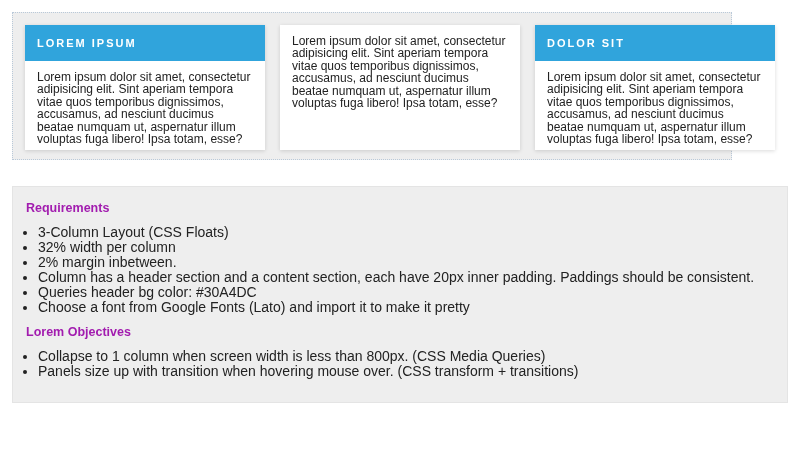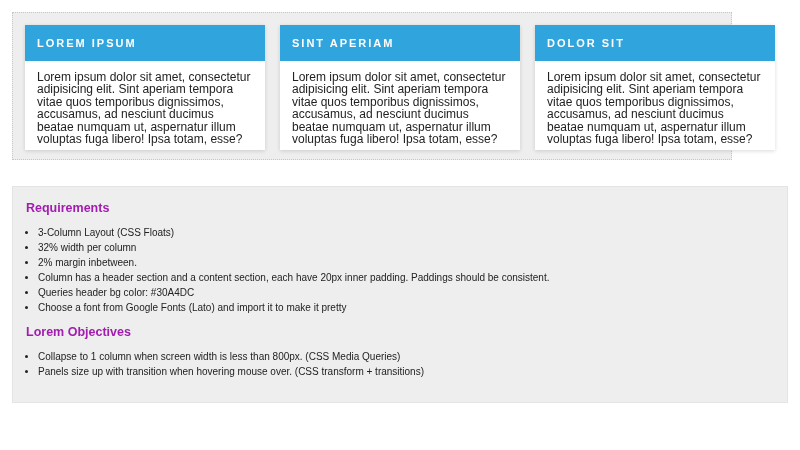--- a/index.html
+++ b/index.html
@@ -52,36 +52,35 @@
   }
   .requirements h3 {
     margin: 2px 0 10px 0;
     font-size: 12.5px;
     font-weight: bold;
     color: #a21caf;
   }
   .requirements h3.bonus { margin-top: 10px; }
   .requirements ul {
     margin: 0; padding-left: 12px;
-    font-size: 10px;
+    font-size: 14px;
     line-height: 15px;
     color: #222;
   }
   .requirements li { margin: 0; }
 </style>
 </head>
 <body>
 
 <div class="columns">
   <div class="panel" style="left:12px;">
     <div class="panel-header">LOREM IPSUM</div>
     <div class="panel-body">Lorem ipsum dolor sit amet, consectetur adipisicing elit. Sint aperiam tempora vitae quos temporibus dignissimos, accusamus, ad nesciunt ducimus beatae numquam ut, aspernatur illum voluptas fuga libero! Ipsa totam, esse?</div>
   </div>
   <div class="panel" style="left:267px;">
-    <div class="panel-header">SINT APERIAM</div>
     <div class="panel-body">Lorem ipsum dolor sit amet, consectetur adipisicing elit. Sint aperiam tempora vitae quos temporibus dignissimos, accusamus, ad nesciunt ducimus beatae numquam ut, aspernatur illum voluptas fuga libero! Ipsa totam, esse?</div>
   </div>
   <div class="panel" style="left:522px;">
     <div class="panel-header">DOLOR SIT</div>
     <div class="panel-body">Lorem ipsum dolor sit amet, consectetur adipisicing elit. Sint aperiam tempora vitae quos temporibus dignissimos, accusamus, ad nesciunt ducimus beatae numquam ut, aspernatur illum voluptas fuga libero! Ipsa totam, esse?</div>
   </div>
 </div>
 
 <div class="requirements">
   <h3>Requirements</h3>

